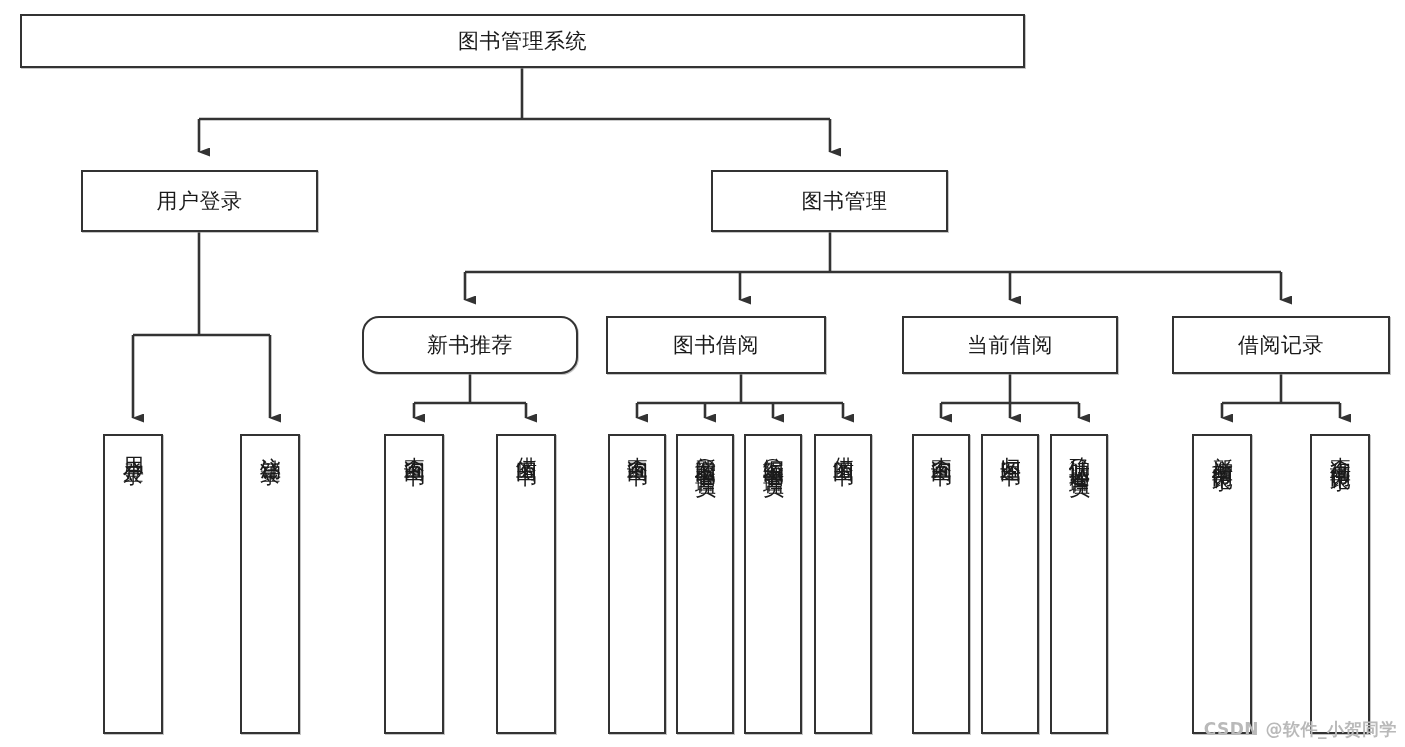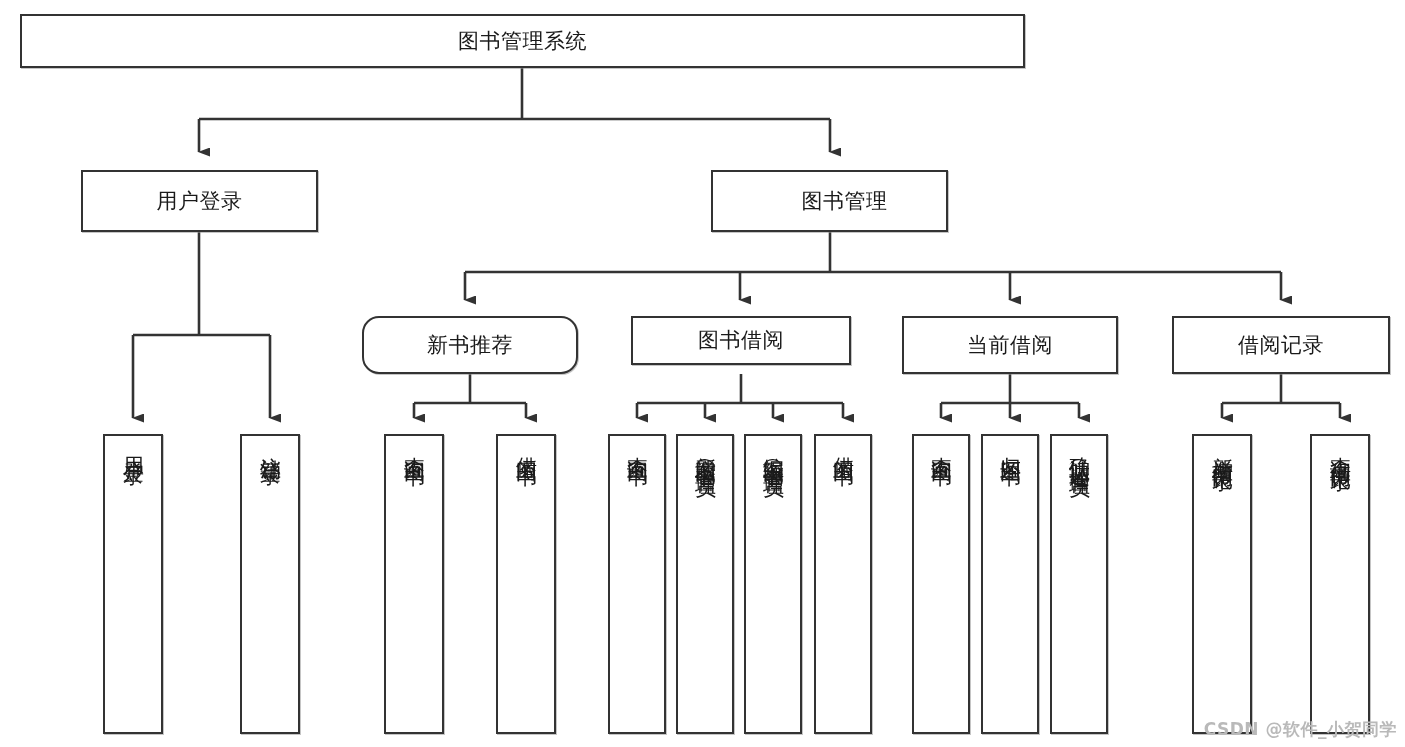--- a/index.html
+++ b/index.html
@@ -133,21 +133,21 @@
   <div class="node" style="left:81px; top:170px; width:237px; height:62px;">
     <span class="label">用户登录</span>
   </div>
   <div class="node" style="left:711px; top:170px; width:237px; height:62px;padding-left:30px;">
     <span class="label">图书管理</span>
   </div>
 
   <div class="node" style="left:362px; top:316px; width:216px; height:58px;border-radius:17px;">
     <span class="label">新书推荐</span>
   </div>
-  <div class="node" style="left:631px; top:316px; width:220px; height:49px;">
+  <div class="node" style="left:606px; top:316px; width:220px; height:58px;">
     <span class="label">图书借阅</span>
   </div>
   <div class="node" style="left:902px; top:316px; width:216px; height:58px;">
     <span class="label">当前借阅</span>
   </div>
   <div class="node" style="left:1172px; top:316px; width:218px; height:58px;">
     <span class="label">借阅记录</span>
   </div>
 
   <div class="node vert" style="left:103px; top:434px; width:60px; height:300px;">

